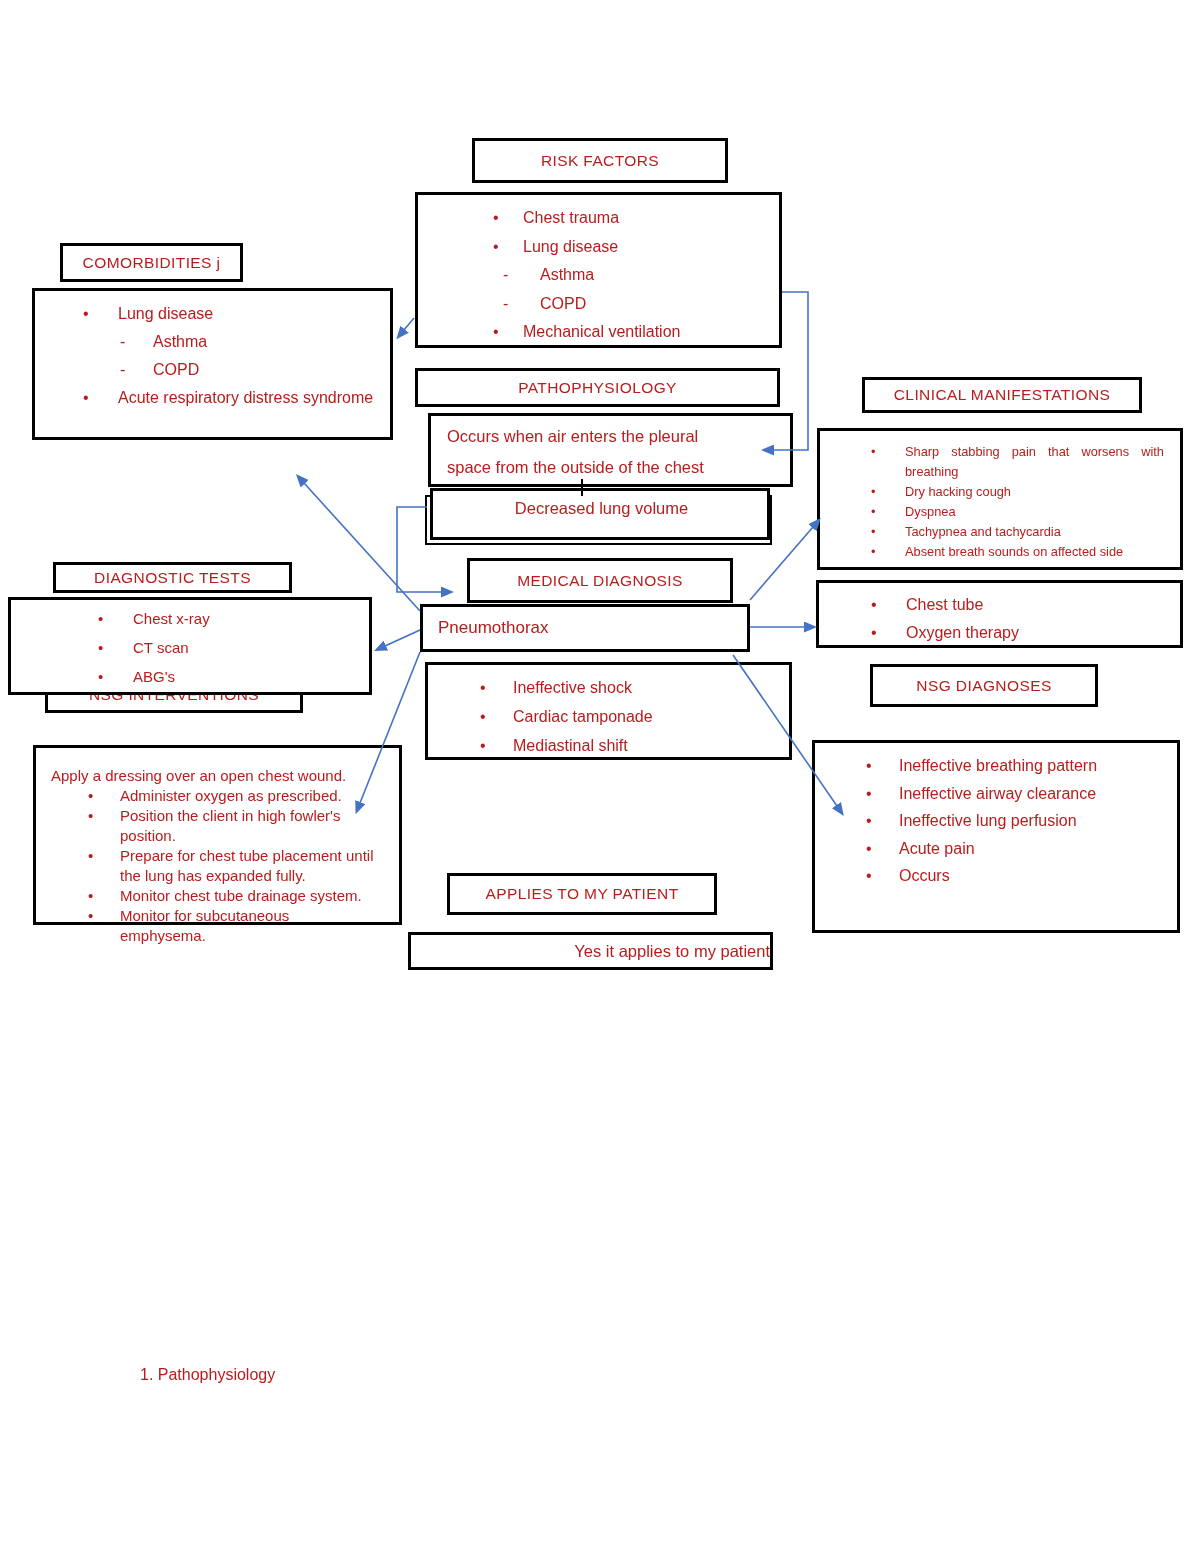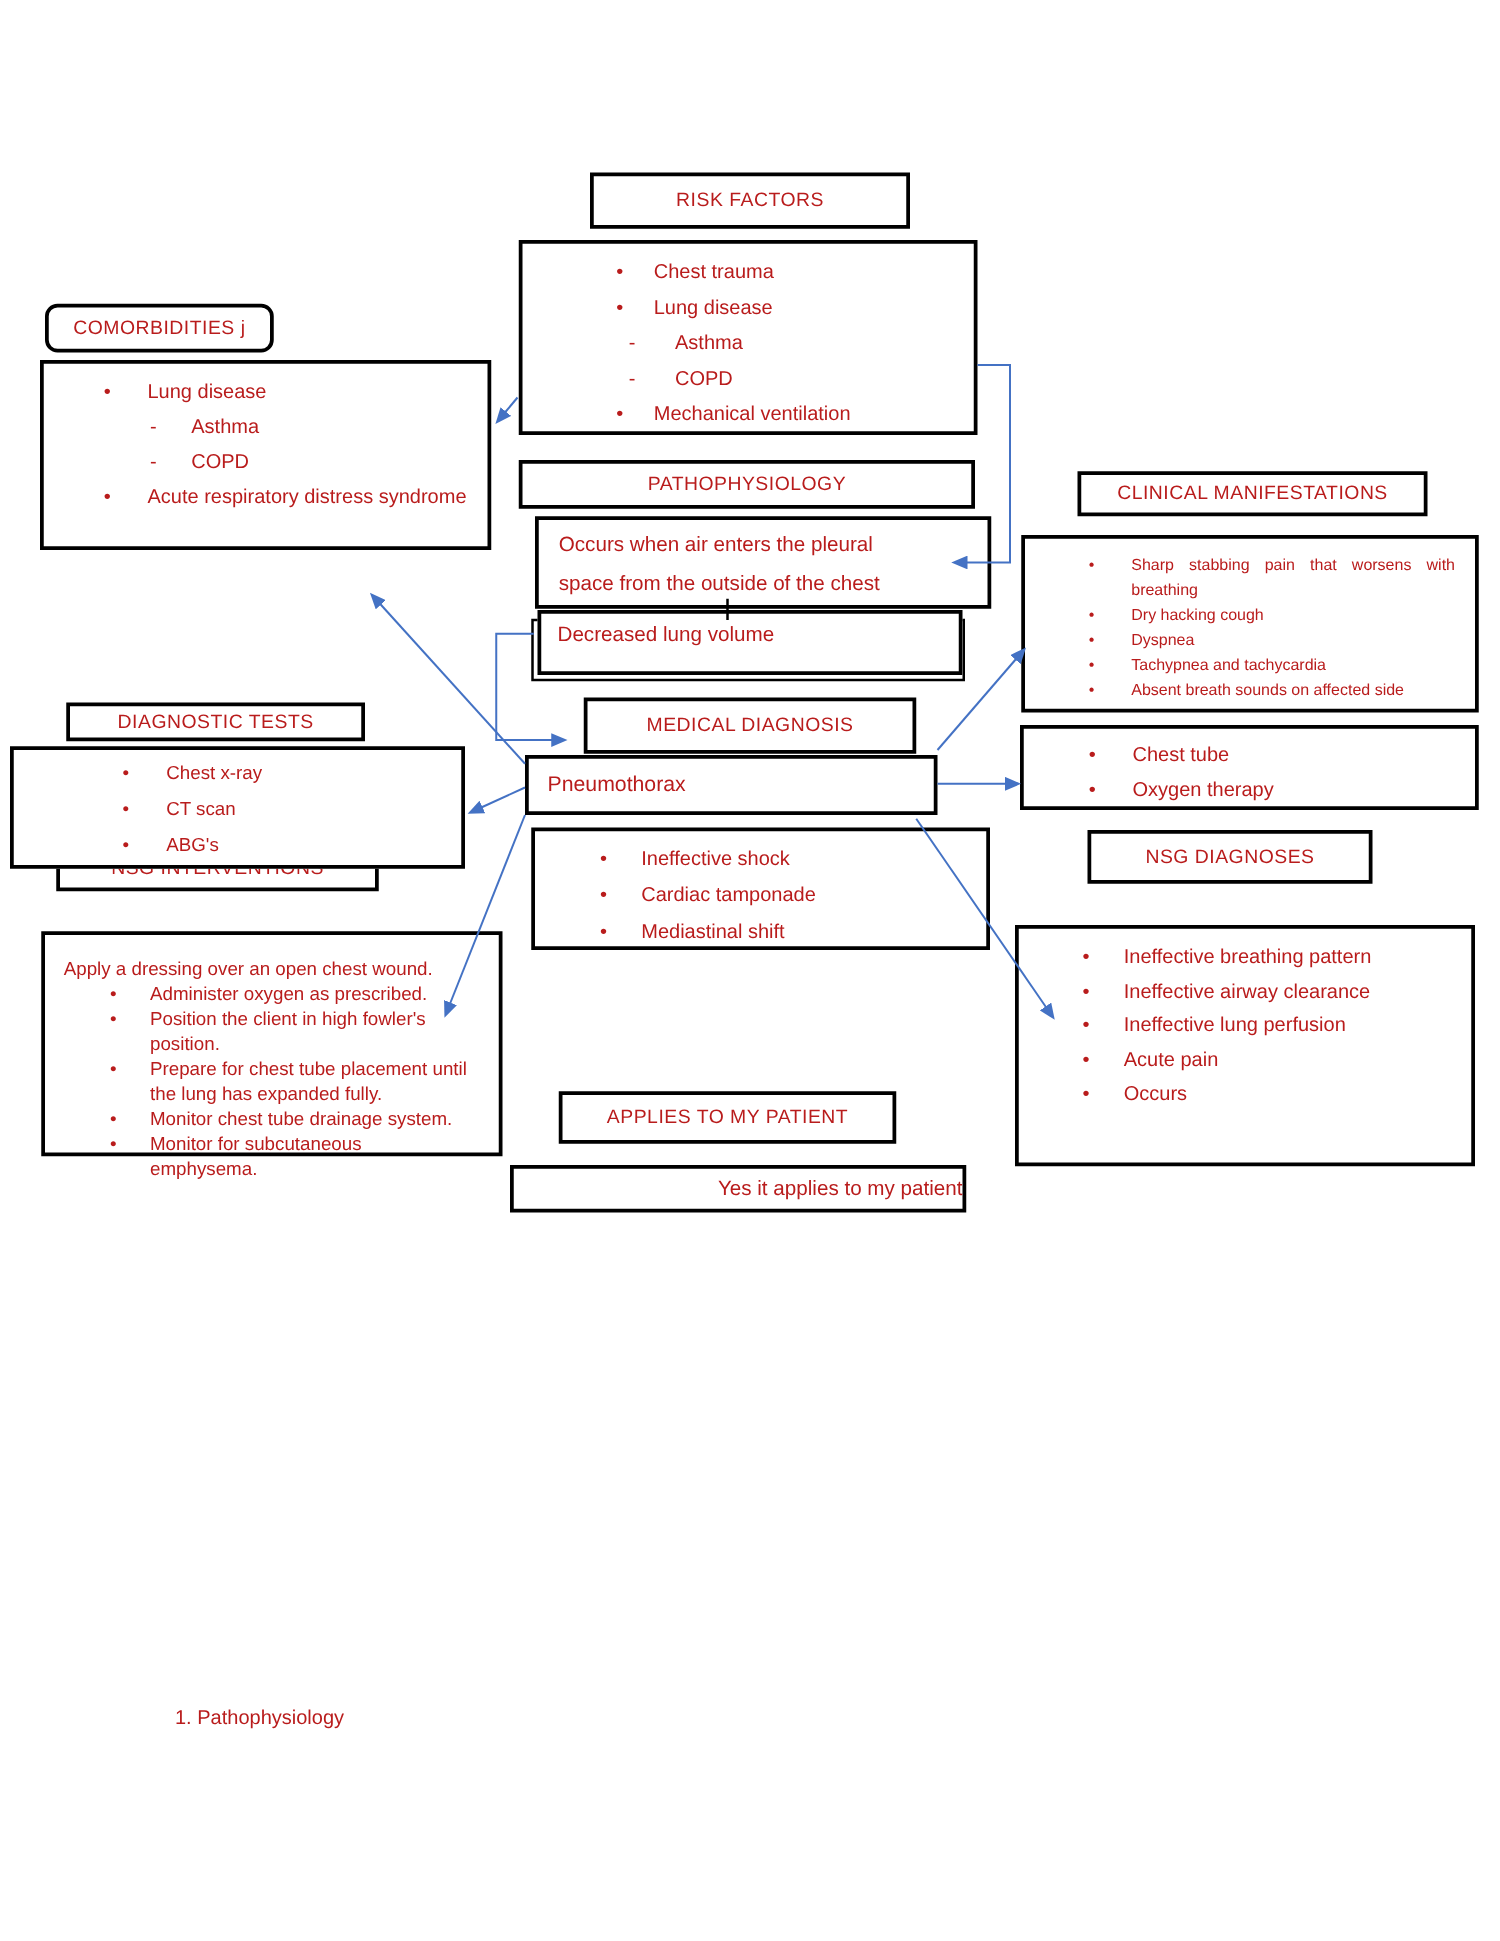--- a/index.html
+++ b/index.html
@@ -104,40 +104,40 @@
   <div class="box risk-box" style="left:415px;top:192px;width:367px;height:156px;">
     <ul class="list">
       <li class="it main"><span class="m">•</span><span class="txt">Chest trauma</span></li>
       <li class="it main"><span class="m">•</span><span class="txt">Lung disease</span></li>
       <li class="it sub"><span class="m">-</span><span class="txt">Asthma</span></li>
       <li class="it sub"><span class="m">-</span><span class="txt">COPD</span></li>
       <li class="it main"><span class="m">•</span><span class="txt">Mechanical ventilation</span></li>
     </ul>
   </div>
 
-  <div class="tbox" style="left:36px;top:243px;width:183px;height:39px;border-radius:10px;">
+  <div class="tbox" style="left:60px;top:243px;width:183px;height:39px;">
     <span>COMORBIDITIES j</span>
   </div>
   <div class="box com-box" style="left:32px;top:288px;width:361px;height:152px;">
     <ul class="list">
       <li class="it main"><span class="m">•</span><span class="txt">Lung disease</span></li>
       <li class="it sub"><span class="m">-</span><span class="txt">Asthma</span></li>
       <li class="it sub"><span class="m">-</span><span class="txt">COPD</span></li>
       <li class="it main"><span class="m">•</span><span class="txt">Acute respiratory distress syndrome</span></li>
     </ul>
   </div>
 
   <div class="tbox" style="left:415px;top:368px;width:365px;height:39px;">
     <span>PATHOPHYSIOLOGY</span>
   </div>
   <div class="box occ-box" style="left:428px;top:413px;width:365px;height:74px;padding-left:16px;">
     <span>Occurs when air enters the pleural space from the outside of the chest</span>
   </div>
   <div class="box dec-outer" style="left:425px;top:495px;width:347px;height:50px;"></div>
-  <div class="box dec-inner" style="left:430px;top:488px;width:340px;height:52px;">
+  <div class="box dec-inner" style="left:430px;top:488px;width:340px;height:52px;text-align:center;">
     <span>Decreased lung volume</span>
   </div>
 
   <div class="tbox" style="left:862px;top:377px;width:280px;height:36px;">
     <span>CLINICAL MANIFESTATIONS</span>
   </div>
   <div class="box cli-box" style="left:817px;top:428px;width:366px;height:142px;">
     <ul class="list">
       <li class="it main"><span class="m">•</span><span class="txt">Sharp stabbing pain that worsens with breathing</span></li>
       <li class="it main"><span class="m">•</span><span class="txt">Dry hacking cough</span></li>

